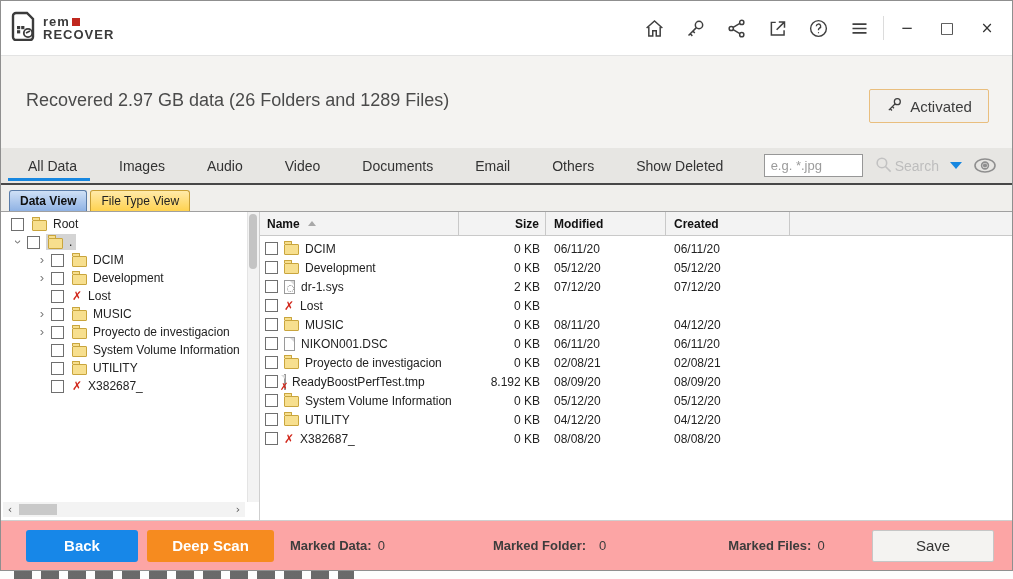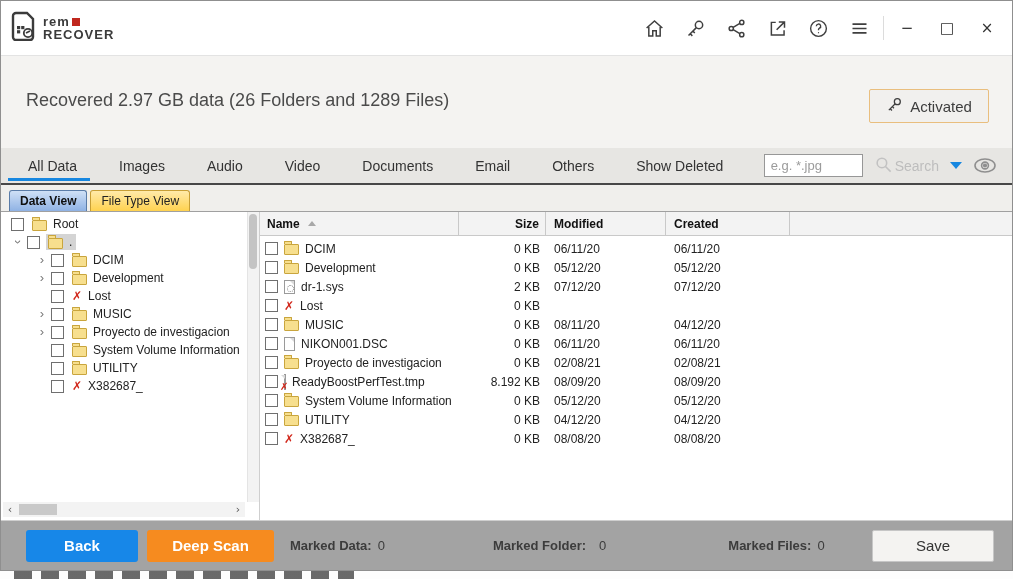--- a/index.html
+++ b/index.html
@@ -113,21 +113,21 @@
   .sort-asc{width:0;height:0;border-left:4px solid transparent;border-right:4px solid transparent;
     border-bottom:5px solid #a8a8a8;}
   .tbody{flex:1;overflow:hidden;padding-top:3px;}
   .frow{display:flex;height:19px;align-items:center;font-size:12px;color:#222;cursor:pointer;}
   .fc-name{width:199px;display:flex;align-items:center;box-sizing:border-box;padding-left:5px;gap:6px;}
   .fc-name .nm{white-space:nowrap;}
   .fc-size{width:87px;text-align:right;padding-right:6px;box-sizing:border-box;}
   .fc-mod{width:120px;padding-left:8px;box-sizing:border-box;}
   .fc-cre{width:124px;padding-left:8px;box-sizing:border-box;}
   
-  .footer{height:49px;flex:none;background:#a3a3a3;border-top:1px solid #cfcfcf;
+  .footer{height:49px;flex:none;background:#fca5a5;border-top:1px solid #cfcfcf;
     display:flex;align-items:center;}
   .btn{height:32px;border:none;border-radius:3px;font-size:15px;font-weight:bold;
     color:#fff;cursor:pointer;font-family:"Liberation Sans",sans-serif;}
   .btn-back{margin-left:25px;width:112px;background:#1787e8;}
   .btn-deep{margin-left:9px;width:127px;background:#f68b1f;}
   .mlabel{font-size:13px;font-weight:bold;color:#3c3c3c;white-space:nowrap;}
   .mval{font-size:13px;color:#3c3c3c;}
   .m1{margin-left:16px;} .v1{margin-left:6px;}
   .m2{margin-left:108px;} .v2{margin-left:13px;}
   .m3{margin-left:122px;} .v3{margin-left:6px;}

